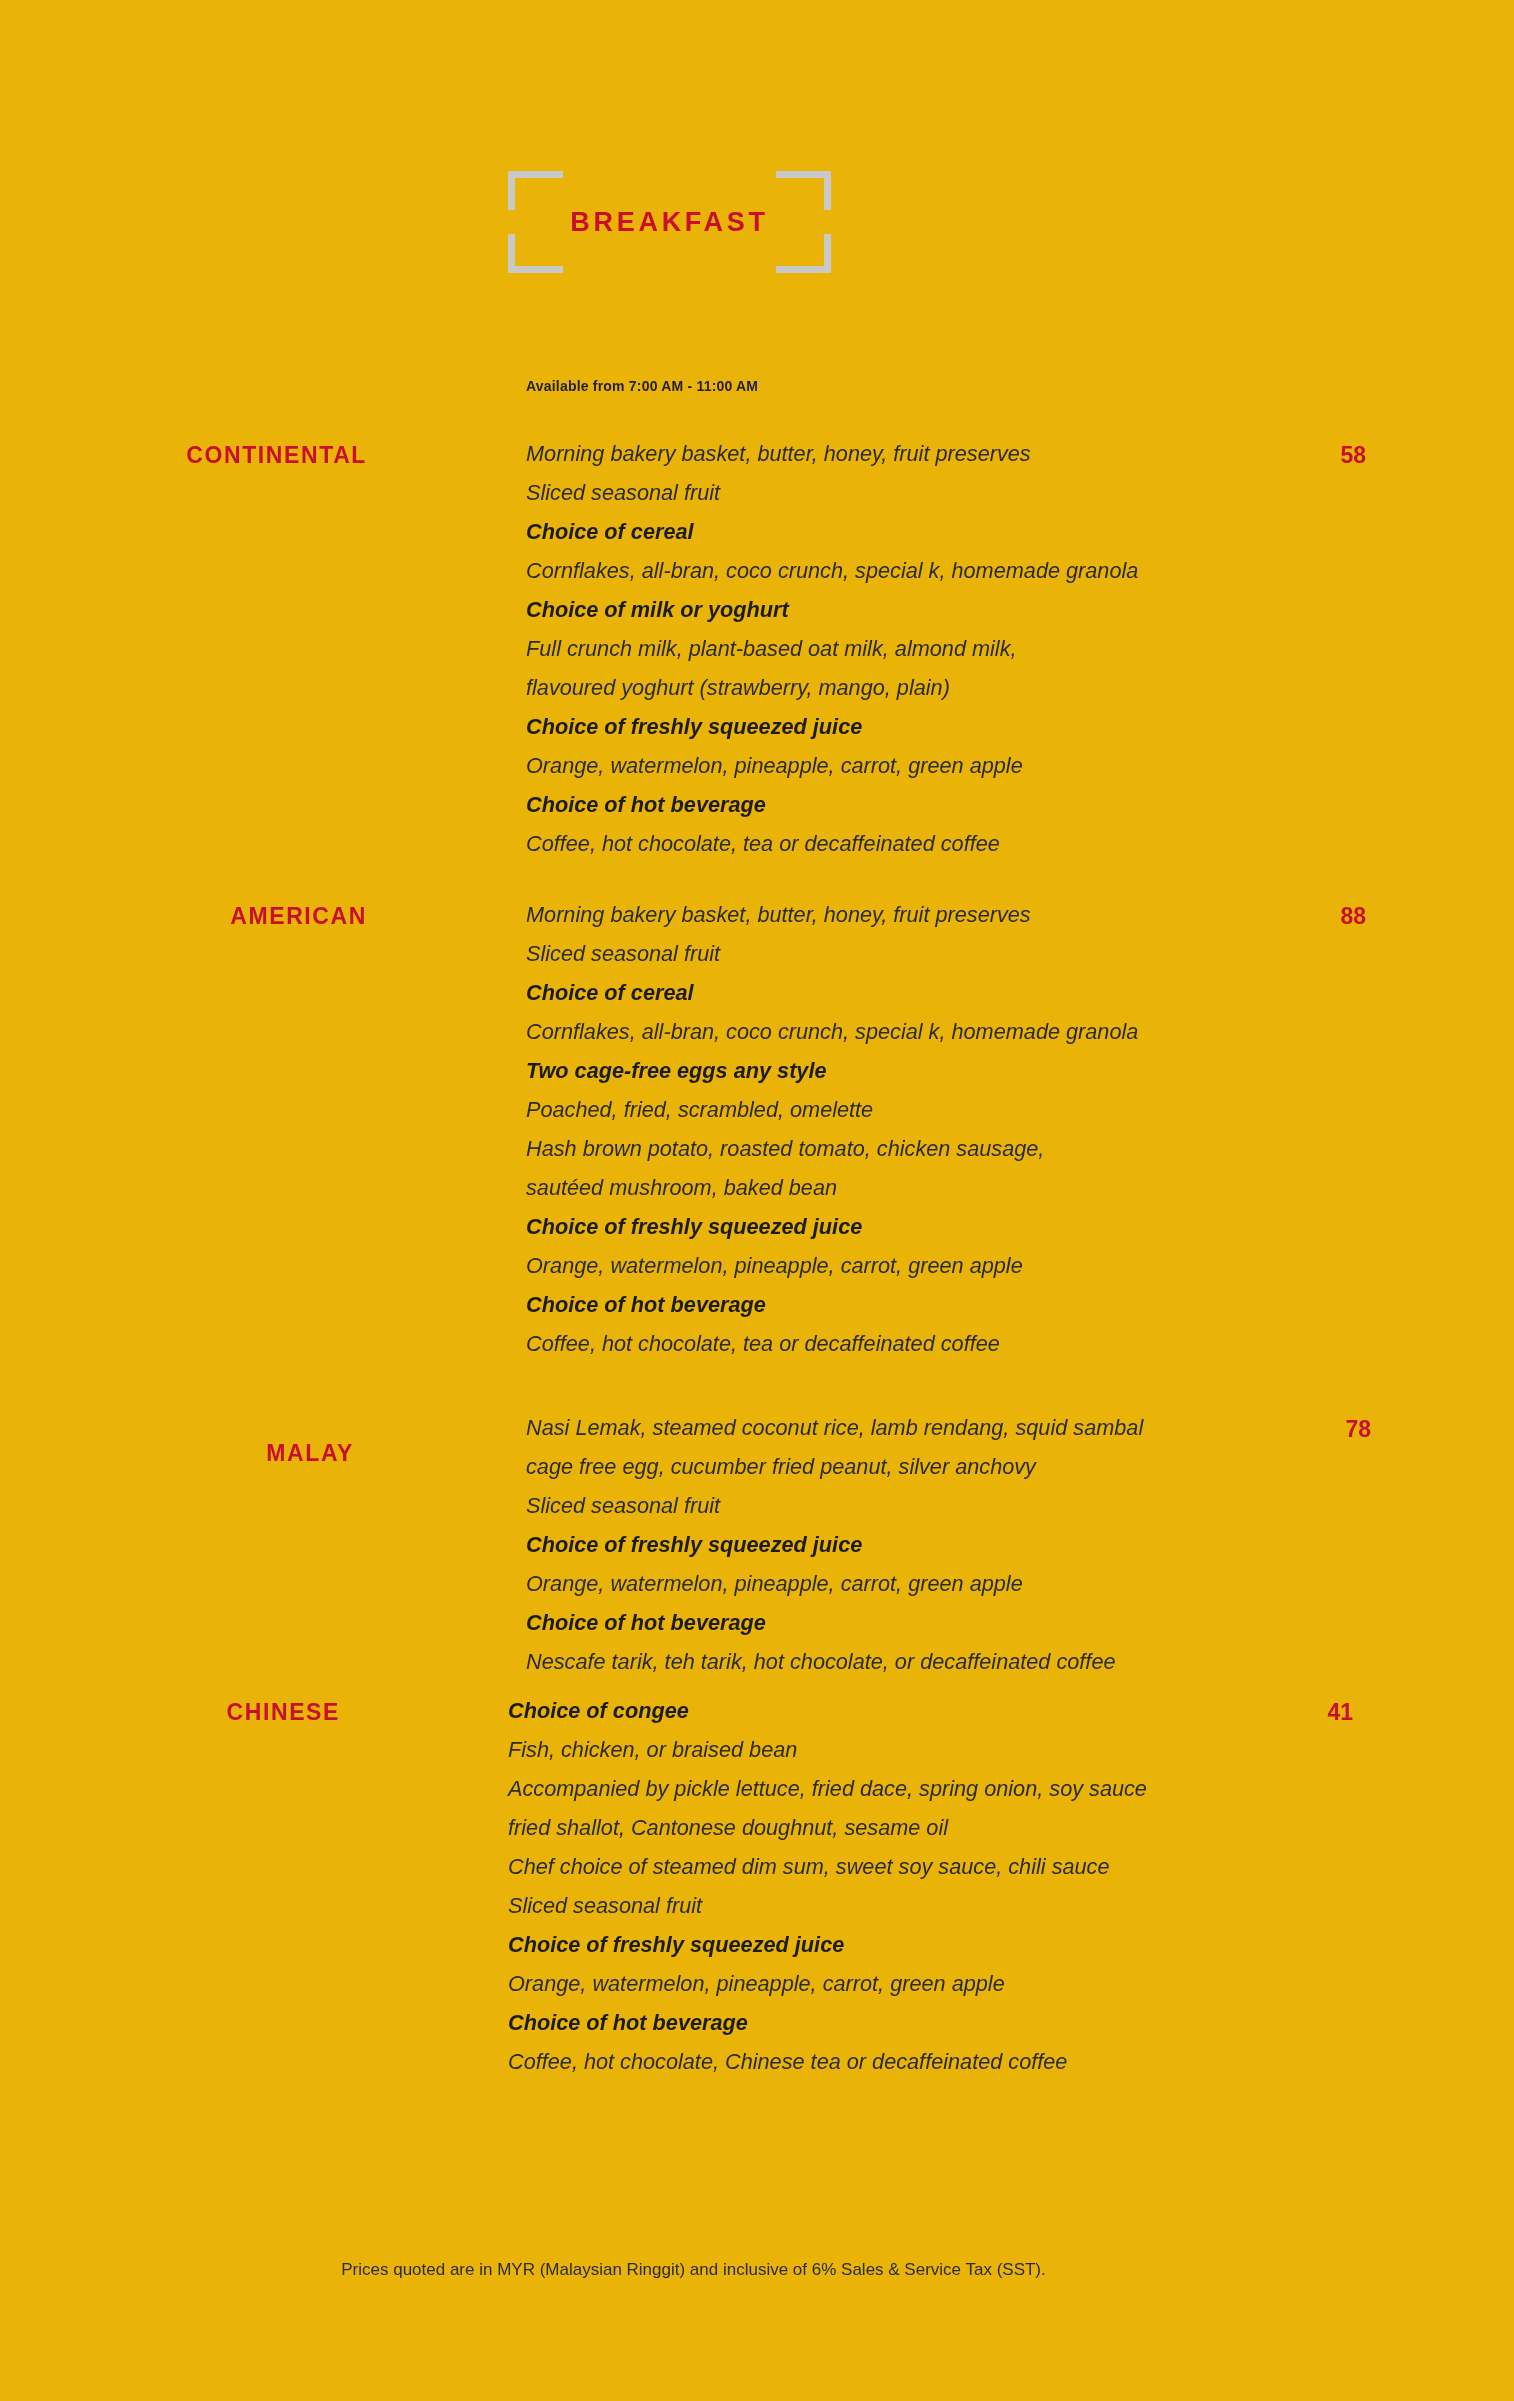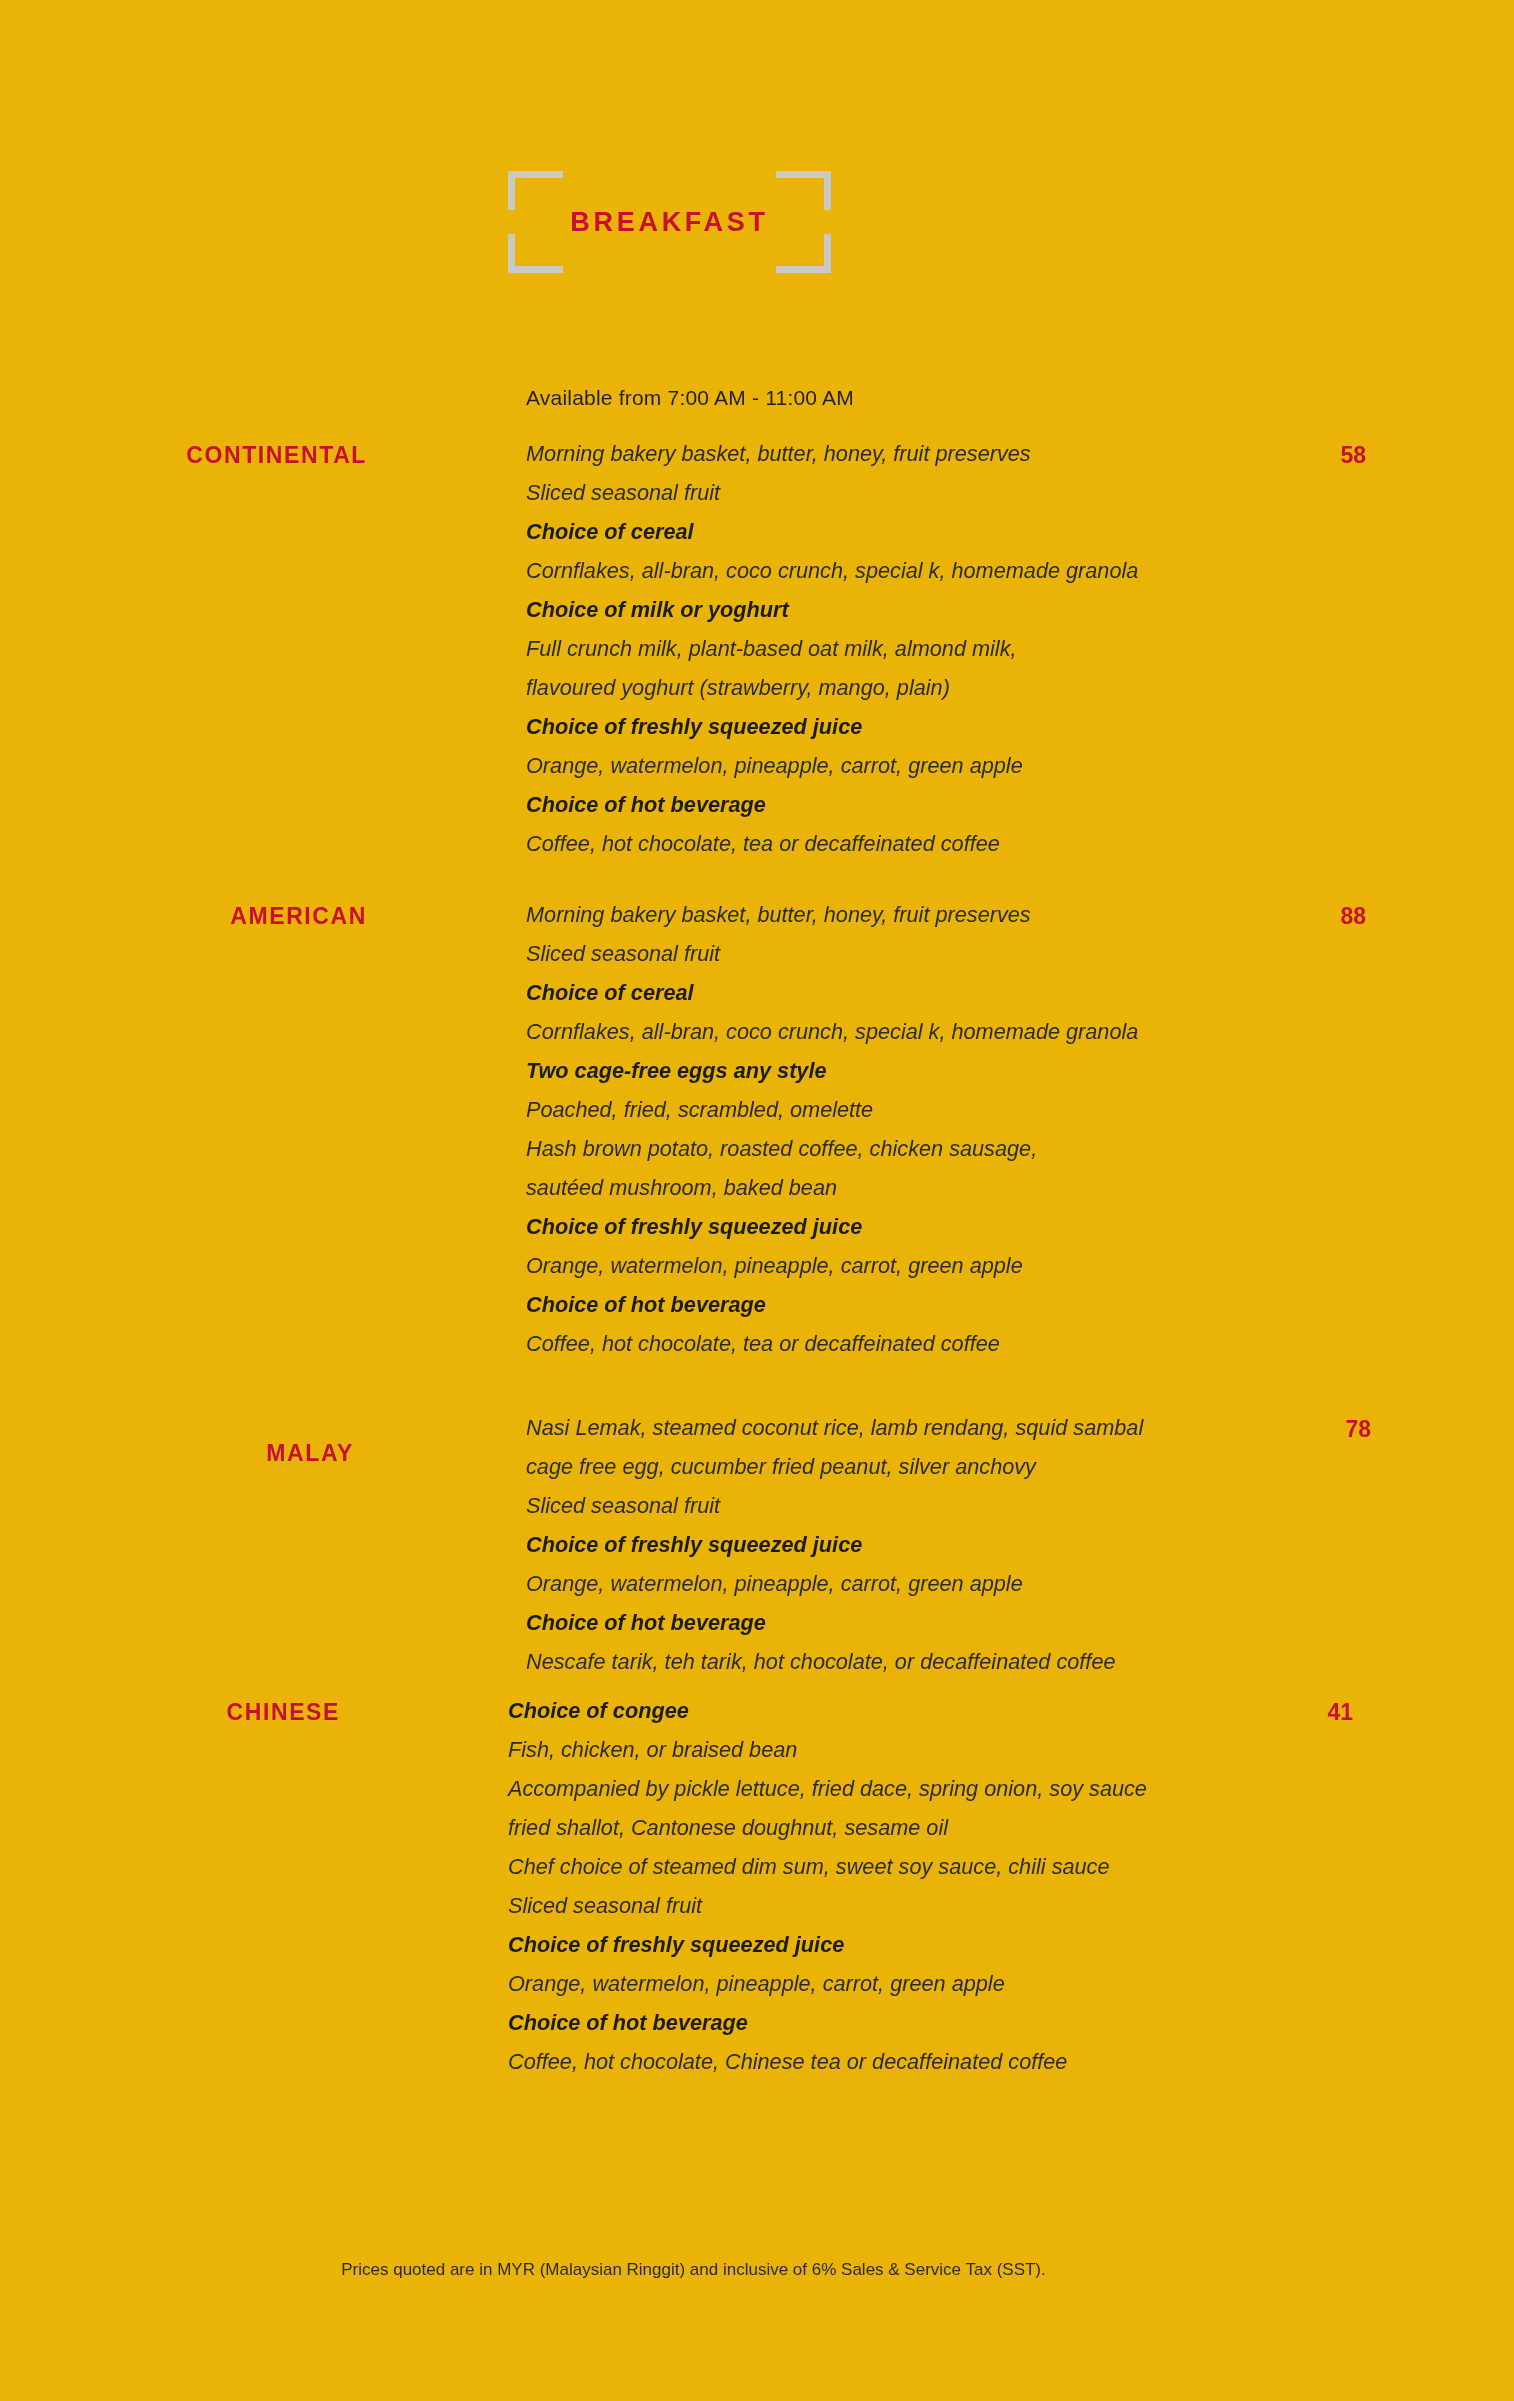--- a/index.html
+++ b/index.html
@@ -65,26 +65,25 @@
     font-weight: bold;
     letter-spacing: 3.7px;
     font-family: "Liberation Sans", sans-serif;
   }
 
   
   .availability {
     position: absolute;
     left: 526px;
     top: 378px;
-    font-size: 21px;
-    font-weight: 400;
+    font-size: 14px;
+    font-weight: 700;
     color: #231f20;
     letter-spacing: 0.2px;
     white-space: nowrap;
-    margin-top: 8px;
   }
 
   
   .section {
     position: absolute;
     left: 0;
     width: 1515px;
   }
   .cat-label {
     position: absolute;
@@ -178,21 +177,21 @@
       </div>
       <div class="section" style="top: 903px;">
         <div class="cat-label" style="width: 367px; top: 0px;">AMERICAN</div>
         <div class="lines" style="left: 526px; top: -8px;">
           <div class="line">Morning bakery basket, butter, honey, fruit preserves</div>
           <div class="line">Sliced seasonal fruit</div>
           <div class="line strong">Choice of cereal</div>
           <div class="line">Cornflakes, all-bran, coco crunch, special k, homemade granola</div>
           <div class="line strong">Two cage-free eggs any style</div>
           <div class="line">Poached, fried, scrambled, omelette</div>
-          <div class="line">Hash brown potato, roasted coffee, chicken sausage,</div>
+          <div class="line">Hash brown potato, roasted tomato, chicken sausage,</div>
           <div class="line">sautéed mushroom, baked bean</div>
           <div class="line strong">Choice of freshly squeezed juice</div>
           <div class="line">Orange, watermelon, pineapple, carrot, green apple</div>
           <div class="line strong">Choice of hot beverage</div>
           <div class="line">Coffee, hot chocolate, tea or decaffeinated coffee</div>
         </div>
         <div class="price" style="left: 1286px; top: 0px;">88</div>
       </div>
       <div class="section" style="top: 1416px;">
         <div class="cat-label" style="width: 354px; top: 0px; margin-top: 24px;">MALAY</div>

